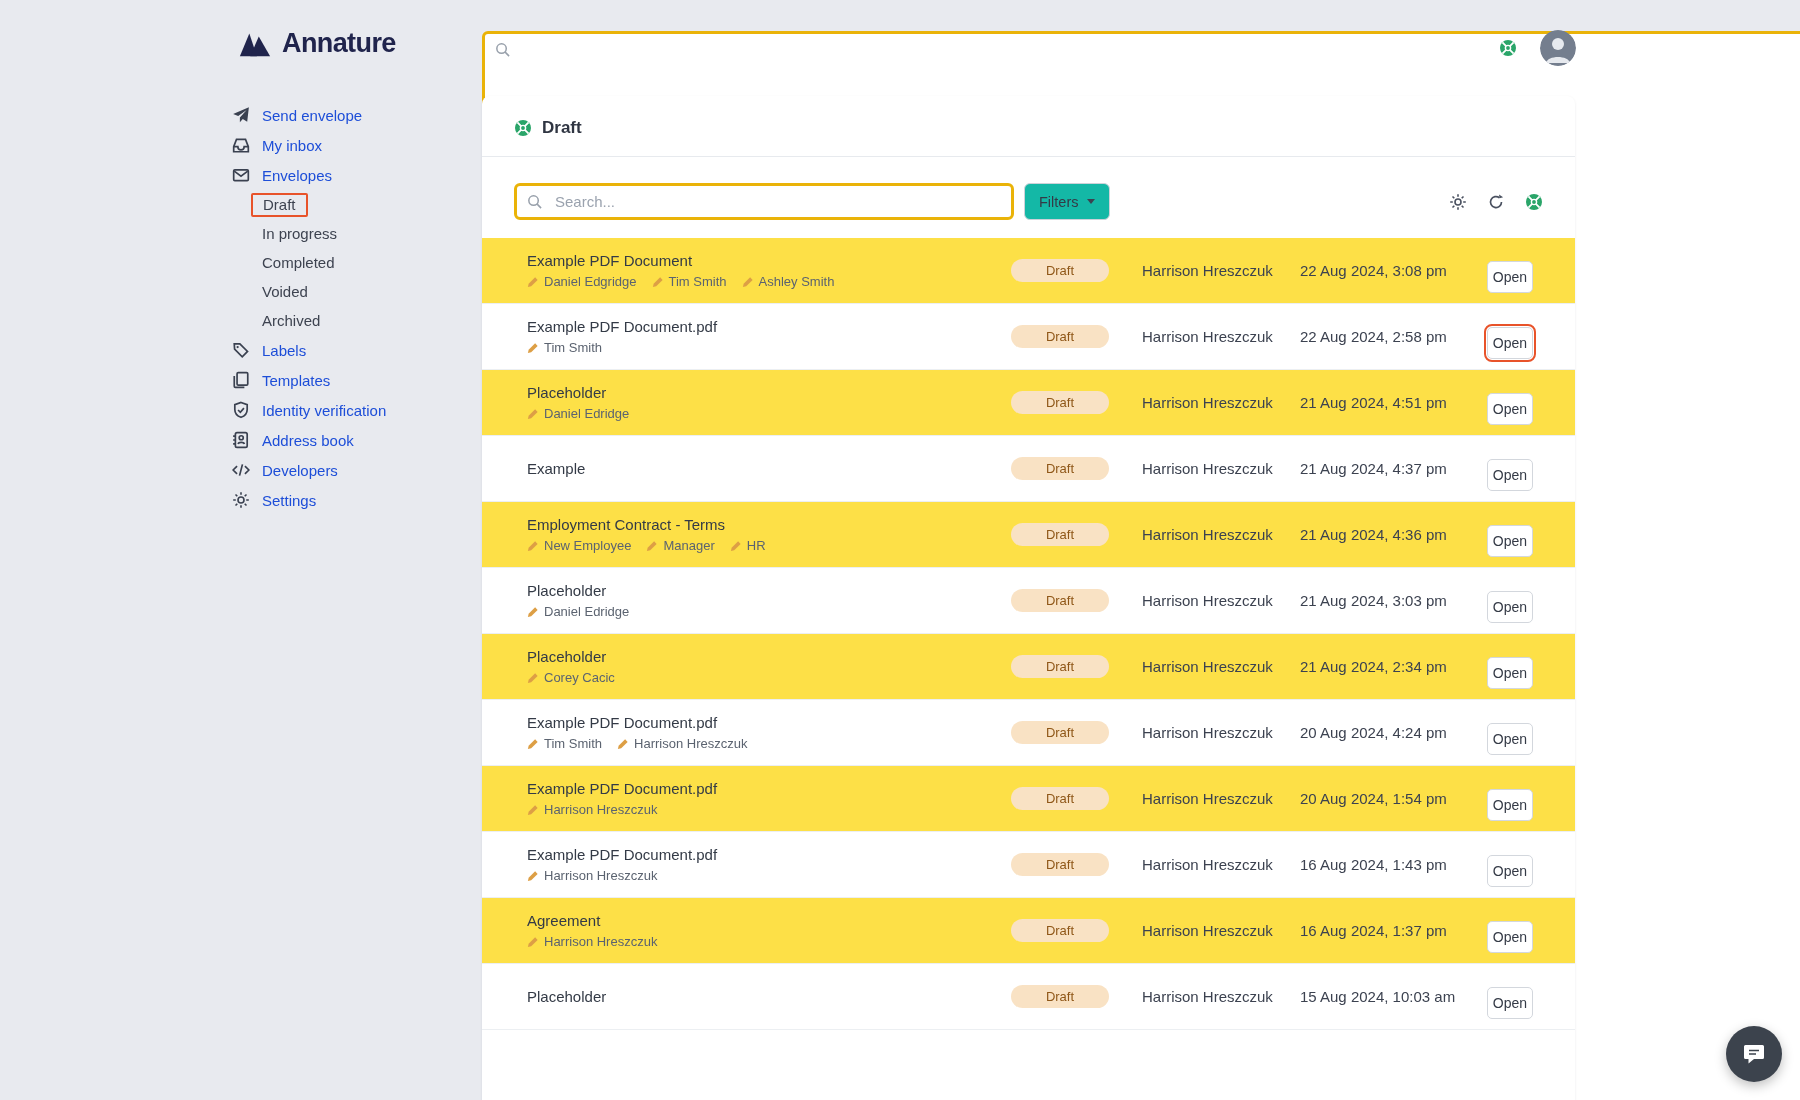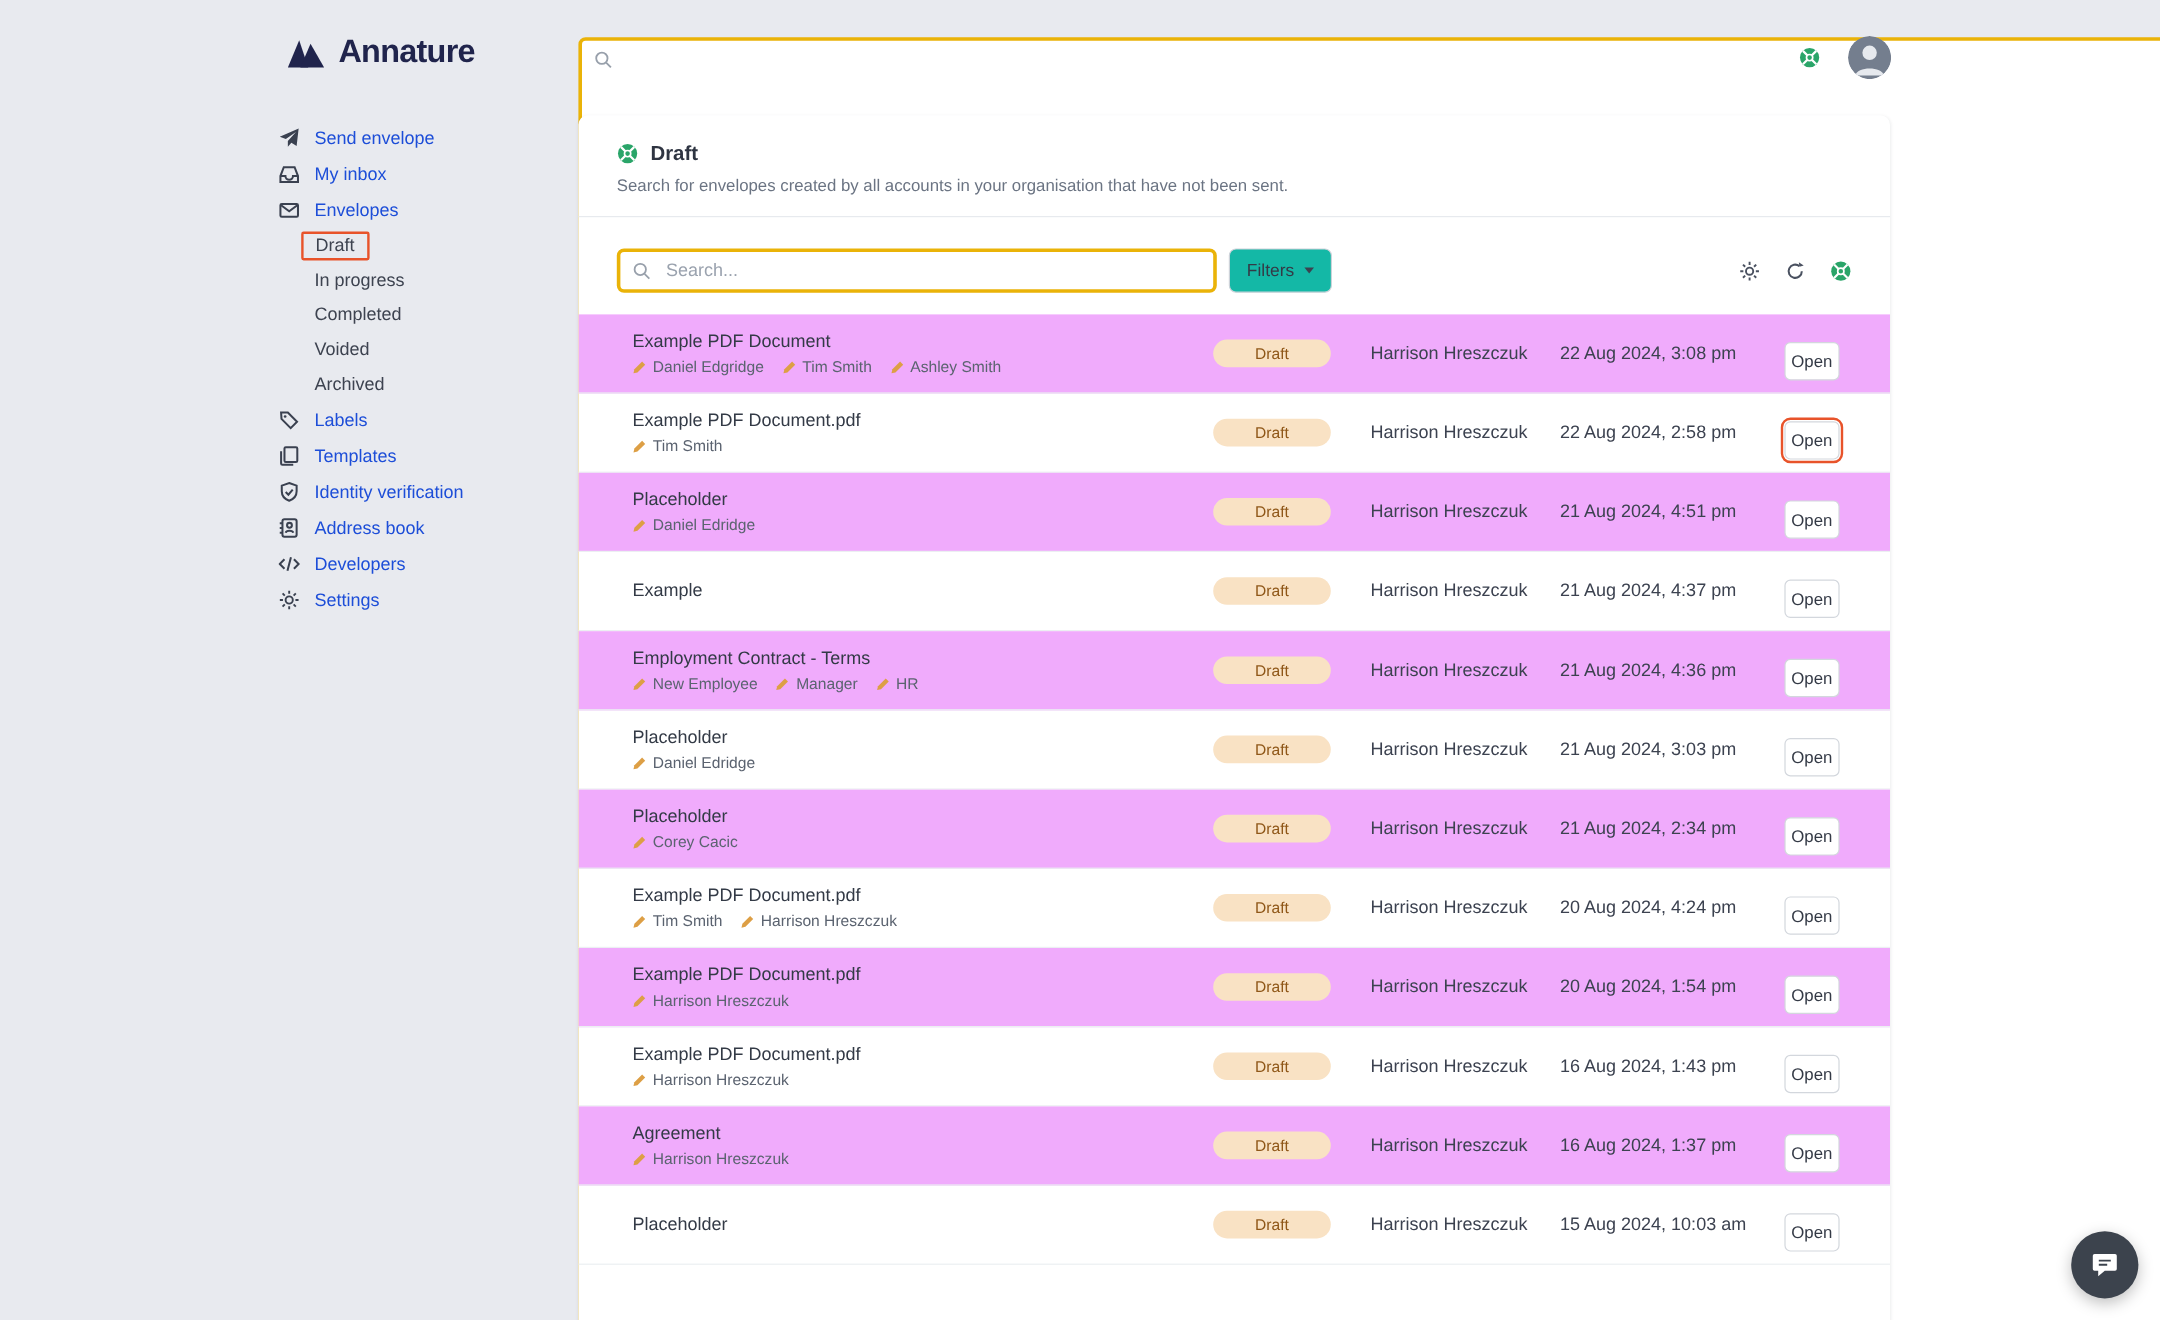--- a/index.html
+++ b/index.html
@@ -62,21 +62,21 @@
 
   
   .t-head, .t-row {
     display: grid;
     grid-template-columns: 484px 131px 158px 178px 1fr;
     padding: 0 42px 0 45px;
     align-items: center;
   }
   .t-head { height: 42px; font-size: 15px; color: #3c4250; border-bottom: 1px solid #e7eaee; }
   .t-row { height: 66px; border-bottom: 1px solid #eceff2; font-size: 15px; cursor: pointer; }
-  .t-row.alt { background: #f0abfc; }
+  .t-row.alt { background: #fde047; }
   .name-cell { display: flex; flex-direction: column; justify-content: center; gap: 5px; }
   .env-name { color: #333a46; }
   .signers { display: flex; gap: 15px; }
   .signers:empty { display: none; }
   .signer { display: flex; align-items: center; gap: 5px; font-size: 13px; color: #5b6370; }
   .pen-ic { width: 12px; height: 12px; }
   .badge {
     display: inline-block; width: 98px; height: 23px; line-height: 23px; text-align: center;
     background: #f9e2c4; color: #8f5718; border-radius: 12px; font-size: 13px;
   }
@@ -255,21 +255,20 @@
         <svg viewBox="0 0 18 18">
             <circle cx="9" cy="9" r="8" fill="#2aa569"></circle>
             <g stroke="#fff" stroke-width="1.8">
               <path d="M3.4 3.4l11.2 11.2M14.6 3.4L3.4 14.6"></path>
             </g>
             <circle cx="9" cy="9" r="2.6" fill="#2aa569" stroke="#fff" stroke-width="1.4"></circle>
           </svg>
       </span>
       <span class="page-title">Draft</span>
     </div>
-    <div class="page-subtitle">Search for envelopes created by all accounts in your organisation that have not been sent.</div>
   </div>
 
   <div class="toolbar">
     <div class="search-wrap">
       <span class="search-ic">
         <svg viewBox="0 0 18 18">
             <circle cx="8" cy="8" r="5" fill="none" stroke="#98a0ab" stroke-width="1.6"></circle>
             <path d="M11.8 11.8L16 16" stroke="#98a0ab" stroke-width="1.6"></path>
           </svg>
       </span>

